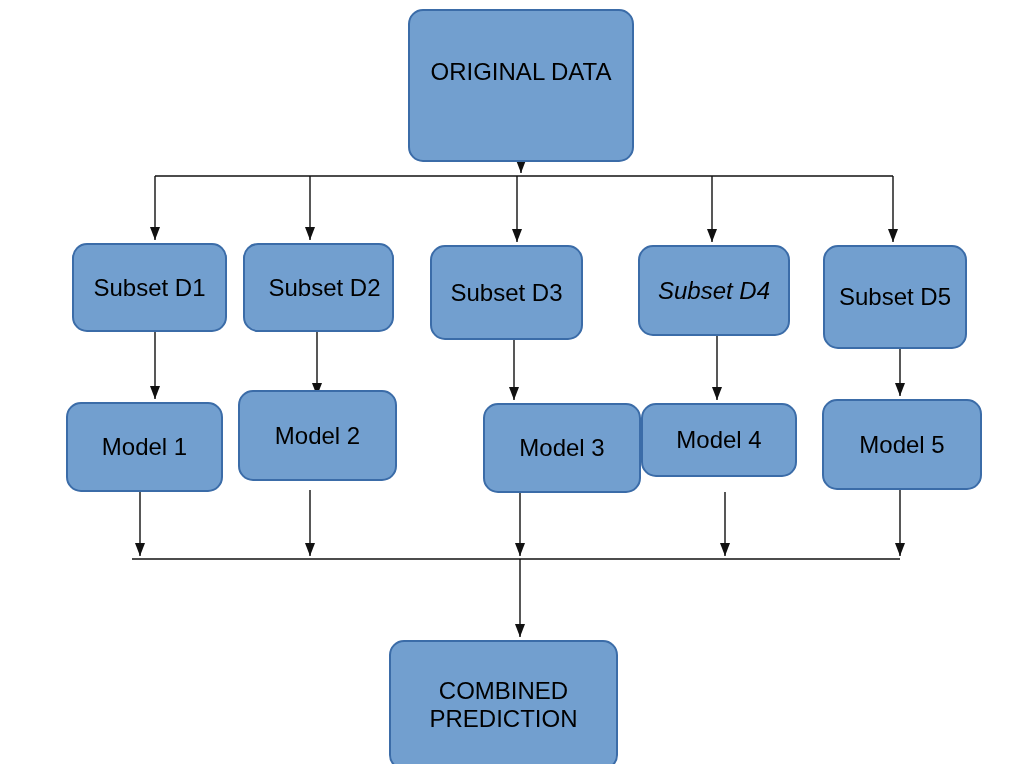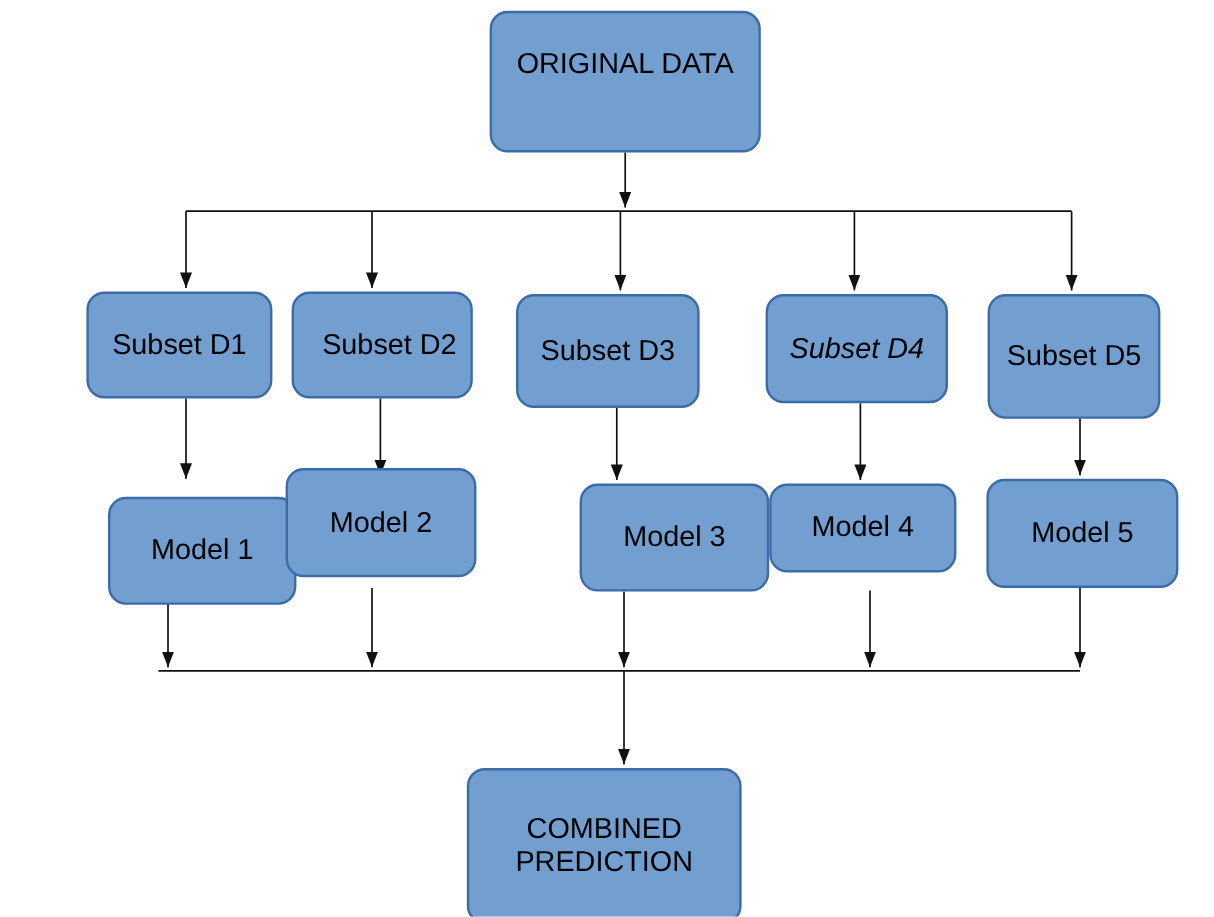--- a/index.html
+++ b/index.html
@@ -35,28 +35,28 @@
     border-radius: 15px;
     display: flex;
     align-items: center;
     justify-content: center;
     text-align: center;
     font-size: 24px;
     line-height: 1.15;
     z-index: 2;
   }
   
-  .n-original { left: 408px; top:   9px; width: 226px; height: 118px; }
+  .n-original { left: 408px; top:   9px; width: 226px; height: 153px; }
   .n-original .lbl { transform: translateY(-14px); }
   .n-d1 { left:  72px; top: 243px; width: 155px; height:  89px; }
   .n-d2 { left: 243px; top: 243px; width: 151px; height:  89px; padding-left: 12px; }
   .n-d3 { left: 430px; top: 245px; width: 153px; height:  95px; }
   .n-d4 { left: 638px; top: 245px; width: 152px; height:  91px; font-style: italic; }
   .n-d5 { left: 823px; top: 245px; width: 144px; height:  104px; }
-  .n-m1 { left:  66px; top: 414px; width: 157px; height:  90px; margin-left: 24px; }
+  .n-m1 { left:  66px; top: 402px; width: 157px; height:  90px; }
   .n-m2 { left: 238px; top: 390px; width: 159px; height:  91px; }
   .n-m3 { left: 436px; top: 403px; width: 158px; height:  90px; margin-left: 47px; }
   .n-m4 { left: 641px; top: 403px; width: 156px; height:  74px; }
   .n-m5 { left: 822px; top: 399px; width: 160px; height:  91px; }
   .n-combined { left: 389px; top: 640px; width: 229px; height: 130px; padding: 0 22px; }
 </style>
 </head>
 <body>
 
 <div class="canvas">

